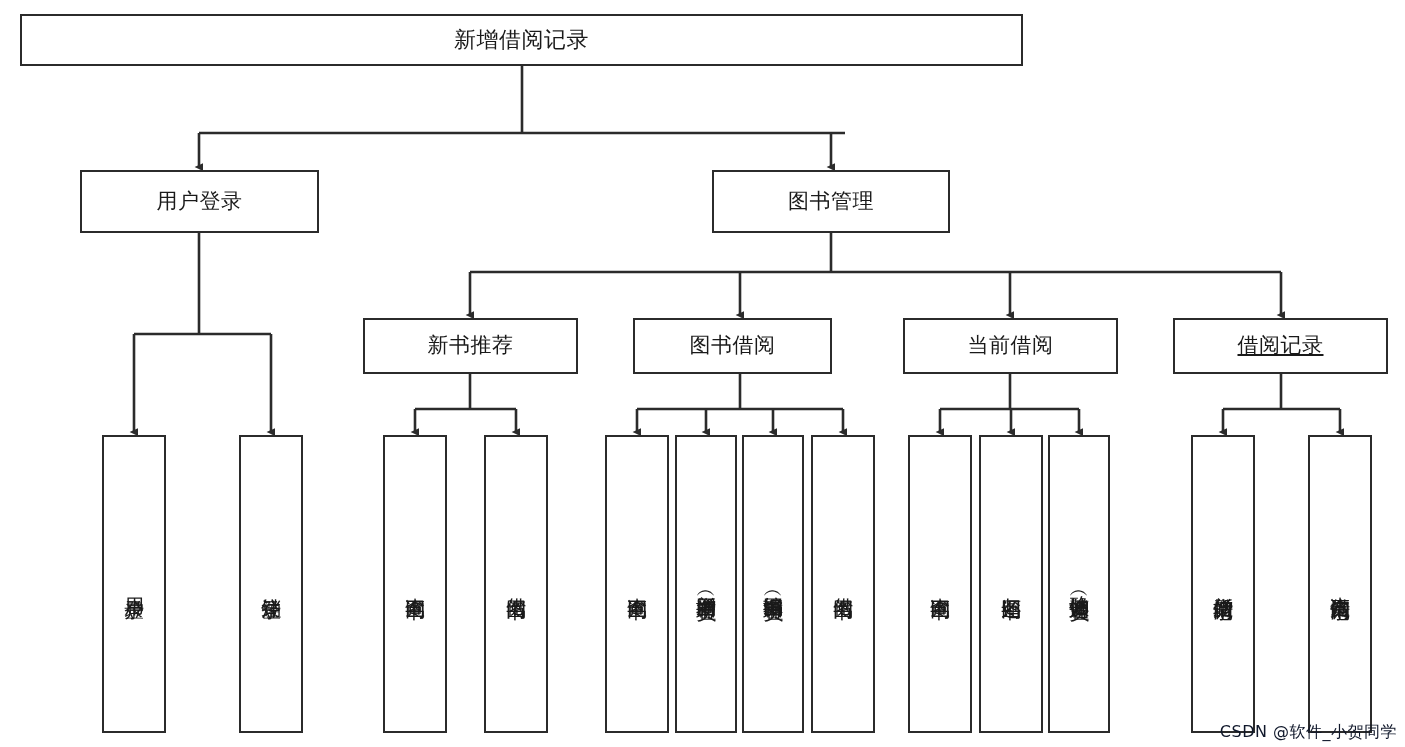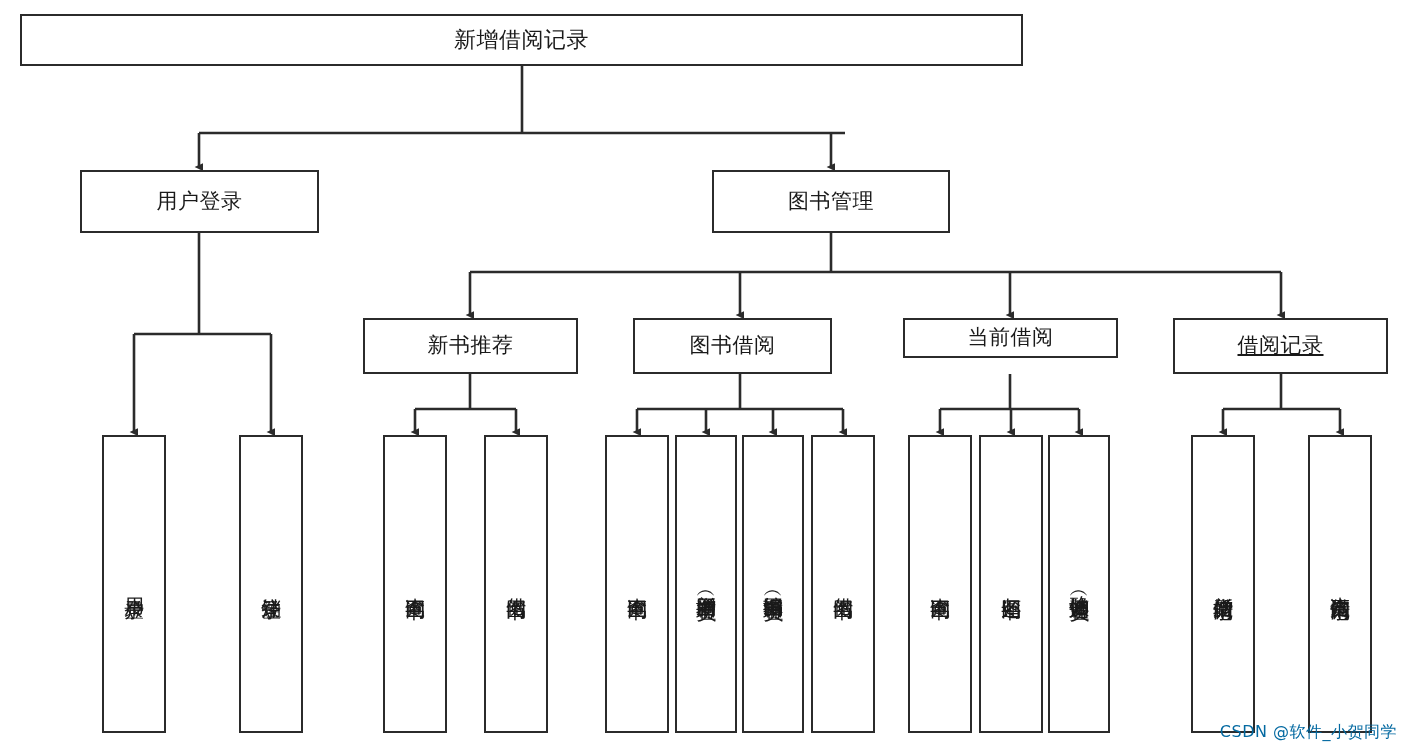--- a/index.html
+++ b/index.html
@@ -59,21 +59,21 @@
   .nodebox.vert > span {
     writing-mode: vertical-rl;
     text-orientation: upright;
     display: block;
   }
   .watermark {
     position: absolute;
     right: 8px;
     bottom: 4px;
     font-size: 16px;
-    color: #0369a1;
+    color: #0f172a;
     letter-spacing: 0.5px;
     white-space: nowrap;
     user-select: none;
   }
 </style>
 </head>
 <body>
 
 <div id="diagram-root">
 
@@ -130,21 +130,21 @@
   <div class="nodebox horiz root-node" style="left:20px; top:14px; width:1003px; height:52px;">新增借阅记录</div>
 
   <div class="nodebox horiz" style="left:80px; top:170px; width:239px; height:63px;">用户登录</div>
 
   <div class="nodebox horiz" style="left:363px; top:318px; width:215px; height:56px;">新书推荐</div>
 
   <div class="nodebox horiz" style="left:712px; top:170px; width:238px; height:63px;">图书管理</div>
 
   <div class="nodebox horiz" style="left:633px; top:318px; width:199px; height:56px;">图书借阅</div>
 
-  <div class="nodebox horiz" style="left:903px; top:318px; width:215px; height:40px;">当前借阅</div>
+  <div class="nodebox horiz" style="left:903px; top:318px; width:215px; height:56px;">当前借阅</div>
 
   <div class="nodebox horiz" style="left:1173px; top:318px; width:215px; height:56px;text-decoration:underline;">借阅记录</div>
 
   <div class="nodebox vert" style="left:102px; top:435px; width:64px; height:298px;">
     <span>用户登录</span>
   </div>
 
   <div class="nodebox vert" style="left:239px; top:435px; width:64px; height:298px;">
     <span>注销登录</span>
   </div>

